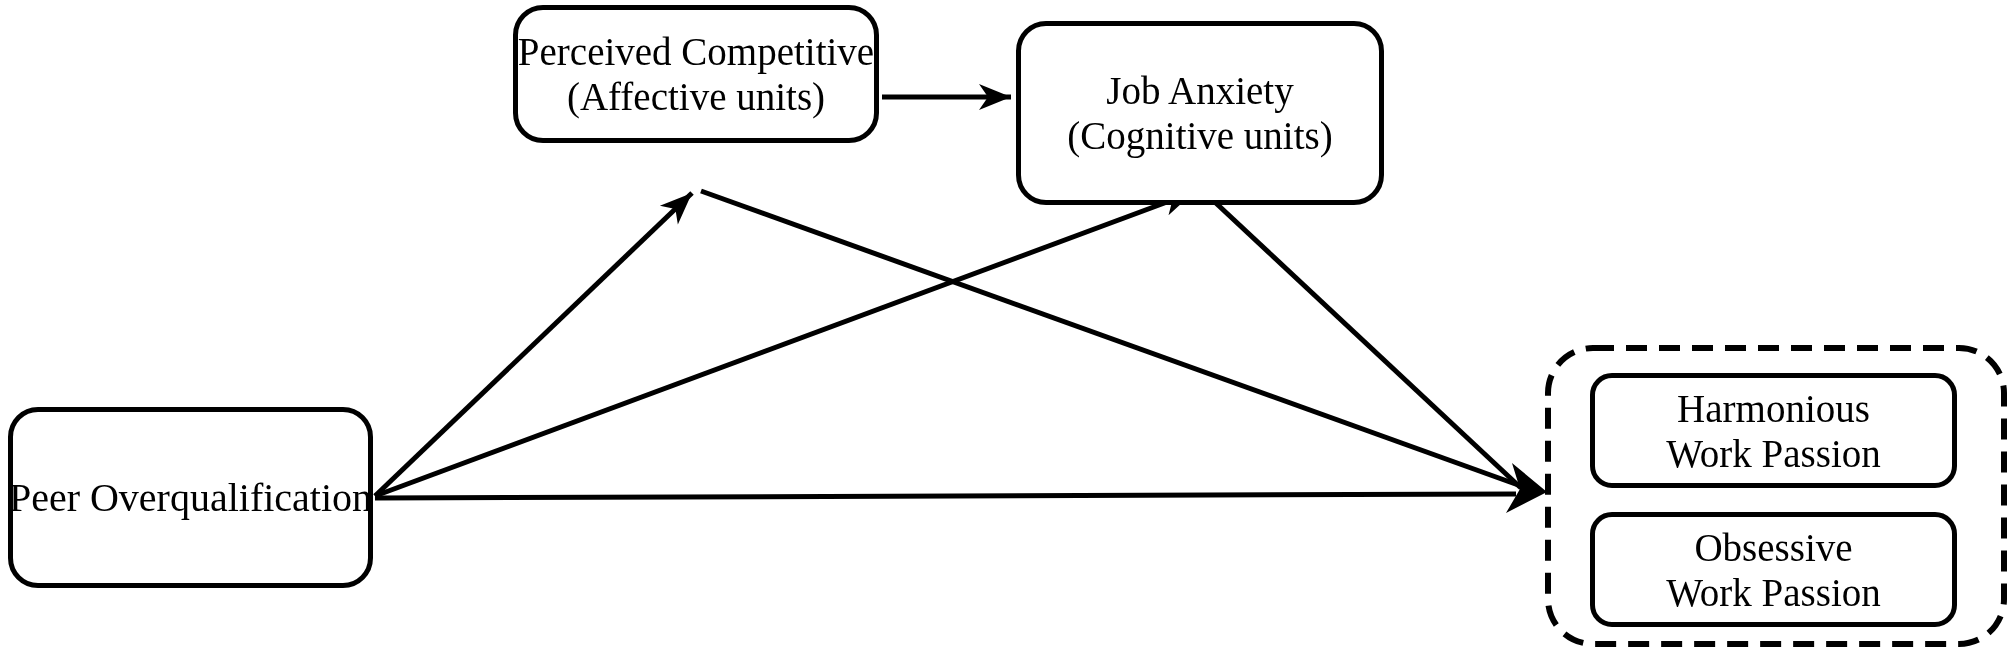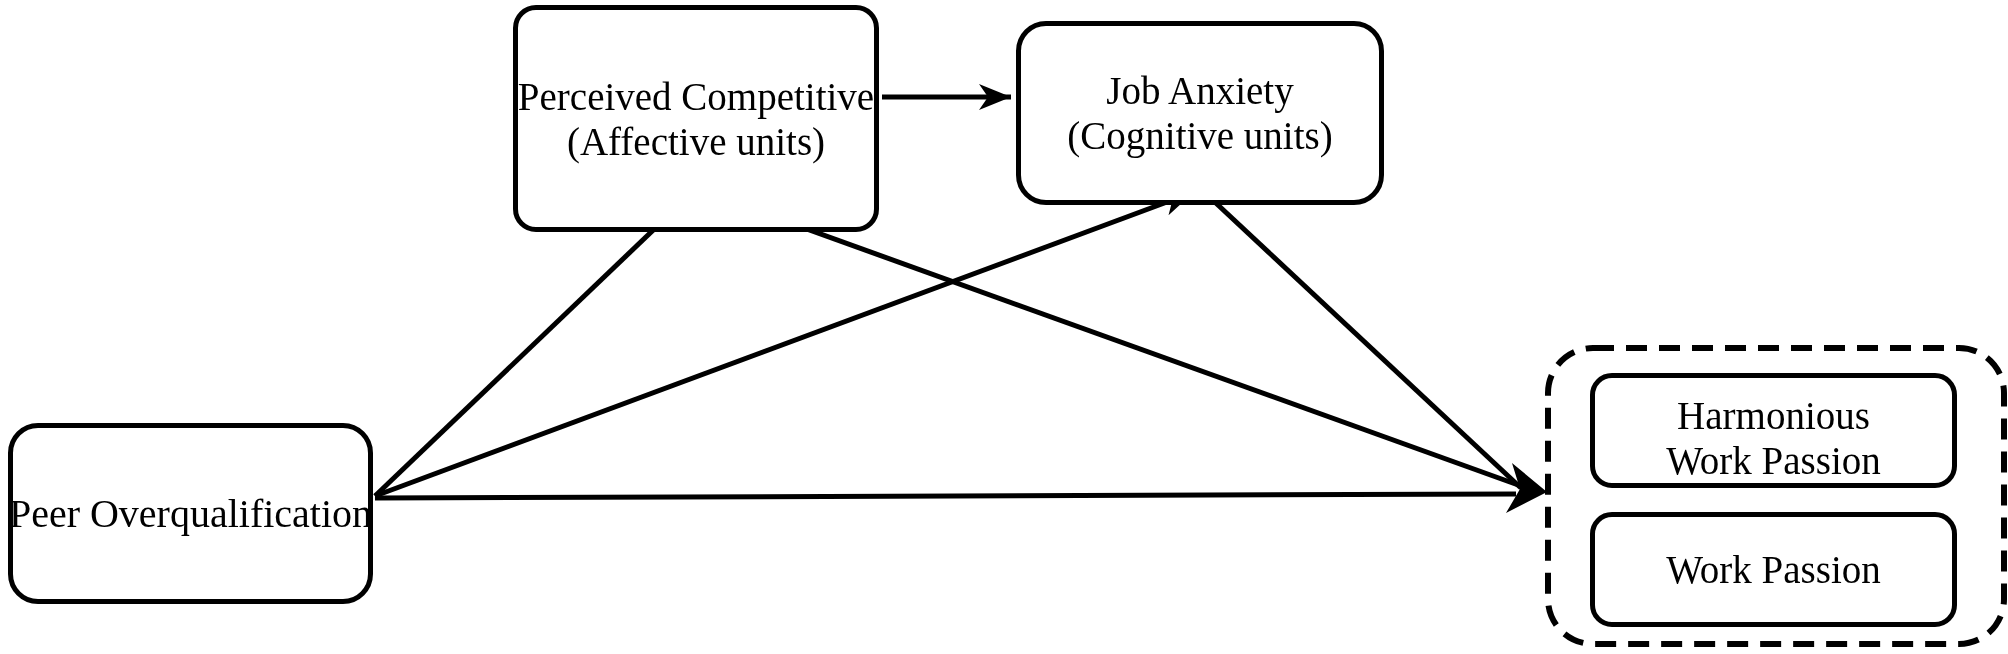--- a/index.html
+++ b/index.html
@@ -25,24 +25,24 @@
     border-radius: 30px;
     display: flex;
     flex-direction: column;
     align-items: center;
     justify-content: center;
     text-align: center;
     font-size: 39px;
     line-height: 45px;
   }
   .node .line { display: block; white-space: nowrap; }
-  .node-pcc { left: 513px; top: 5px;   width: 366px; height: 227px; border-radius: 23px; }
+  .node-pcc { left: 513px; top: 5px;   width: 366px; height: 138px; }
   .node-ja  { left: 1016px; top: 5px;  width: 368px; height: 184px; margin-top: 16px; }
-  .node-po  { left: 8px;  top: 407px;  width: 365px; height: 181px; font-size: 40px; margin-top: 16px; }
-  .node-hwp { left: 1590px; top: 373px; width: 367px; height: 115px; border-radius: 22px; justify-content: flex-end; }
+  .node-po  { left: 8px;  top: 407px;  width: 365px; height: 181px; font-size: 40px; }
+  .node-hwp { left: 1590px; top: 373px; width: 367px; height: 115px; border-radius: 22px; }
   .node-owp { left: 1590px; top: 512px; width: 367px; height: 115px; border-radius: 22px; }
 </style>
 </head>
 <body>
 
 <div class="stage">
 
   <svg class="links" viewBox="0 0 2008 654" xmlns="http://www.w3.org/2000/svg">
     <defs>
       <marker id="ah" markerUnits="userSpaceOnUse" markerWidth="40" markerHeight="34" refX="32" refY="13" orient="auto" overflow="visible">
@@ -80,16 +80,17 @@
   <div class="node node-po">
     <span class="line">Peer Overqualification</span>
   </div>
 
   <div class="node node-hwp">
     <span class="line">Harmonious</span>
     <span class="line">Work Passion</span>
   </div>
 
   <div class="node node-owp">
+    <span class="line">Obsessive</span>
     <span class="line">Work Passion</span>
   </div>
 
 </div>
 
 </body></html>

